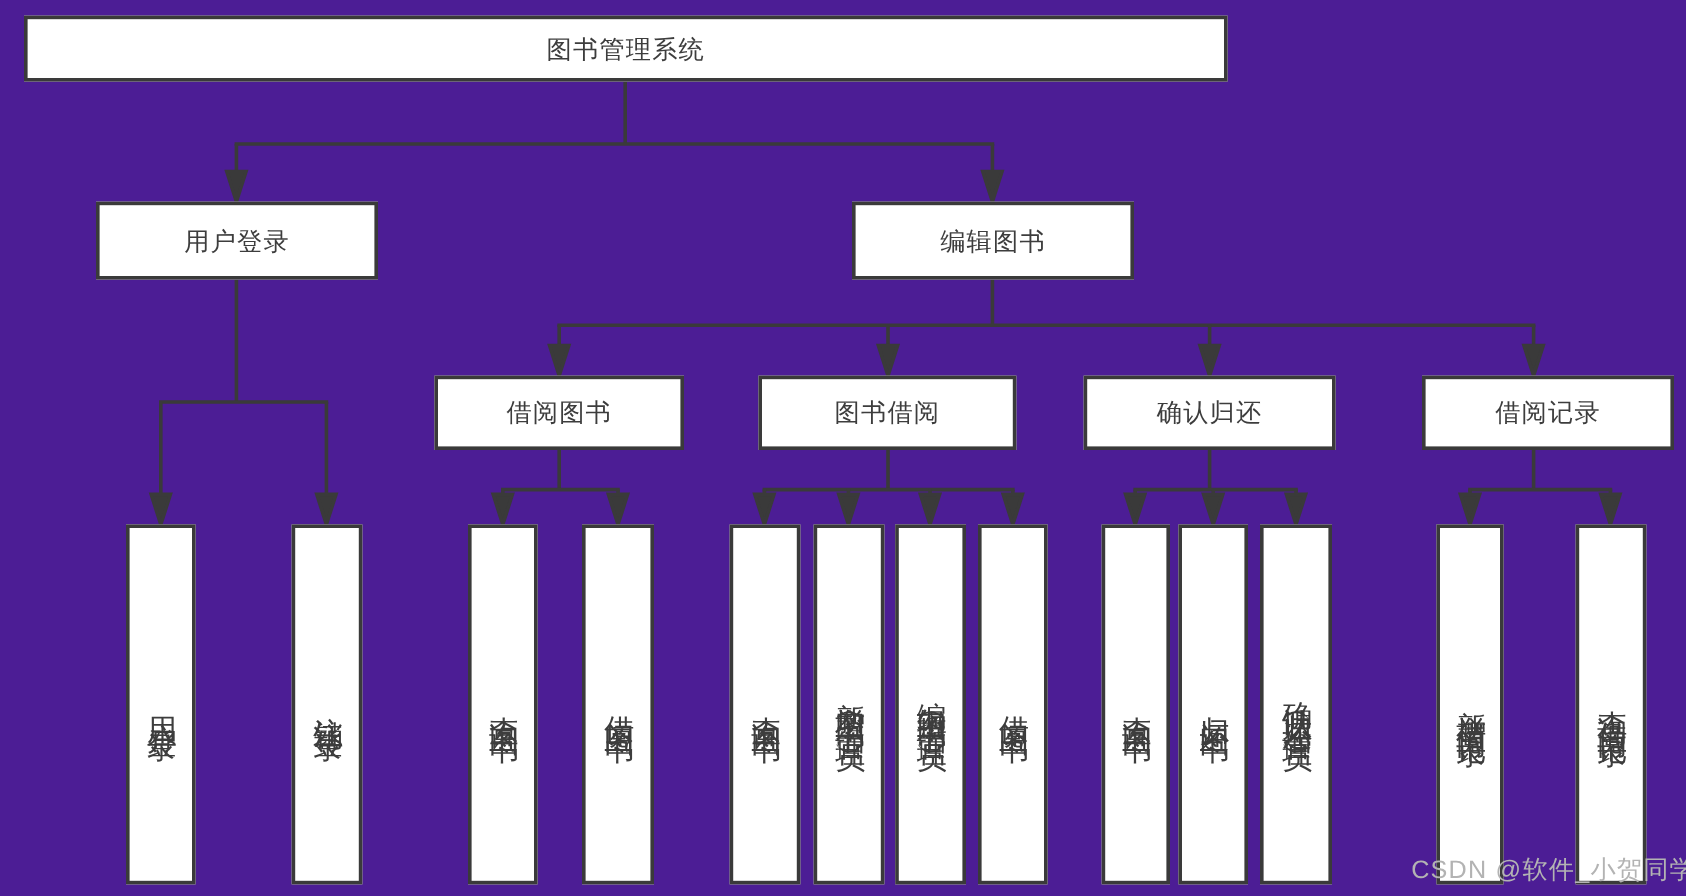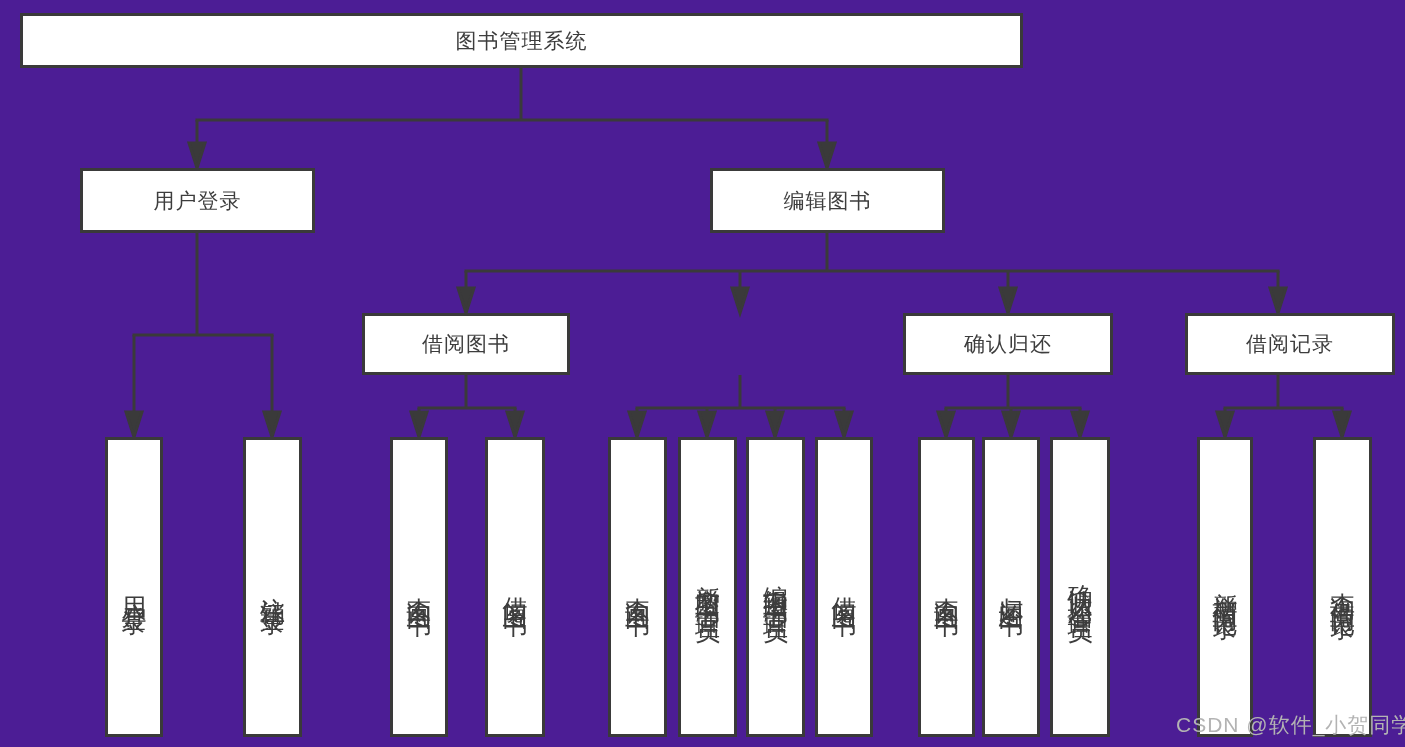--- a/index.html
+++ b/index.html
@@ -115,20 +115,21 @@
       <polygon points="1334,412 1350,412 1342,437"></polygon>
     </g>
   </svg>
 
   <div class="box hbox" style="left:20px; top:13px; width:1003px; height:55px;">图书管理系统</div>
 
   <div class="box hbox" style="left:80px; top:168px; width:235px; height:65px;">用户登录</div>
   <div class="box hbox" style="left:710px; top:168px; width:235px; height:65px;">编辑图书</div>
 
   <div class="box hbox" style="left:362px; top:313px; width:208px; height:62px;">借阅图书</div>
+  <div class="box hbox" style="left:632px; top:313px; width:215px; height:62px;">图书借阅</div>
   <div class="box hbox" style="left:903px; top:313px; width:210px; height:62px;">确认归还</div>
   <div class="box hbox" style="left:1173px; top:313px; width:210px; height:62px;margin-left:12px;">借阅记录</div>
 
   <div class="box vbox" style="left:105px; top:437px; width:58px; height:300px;">
     <span>用户登录</span>
   </div>
   <div class="box vbox" style="left:243px; top:437px; width:59px; height:300px;">
     <span>注销登录</span>
   </div>
 

